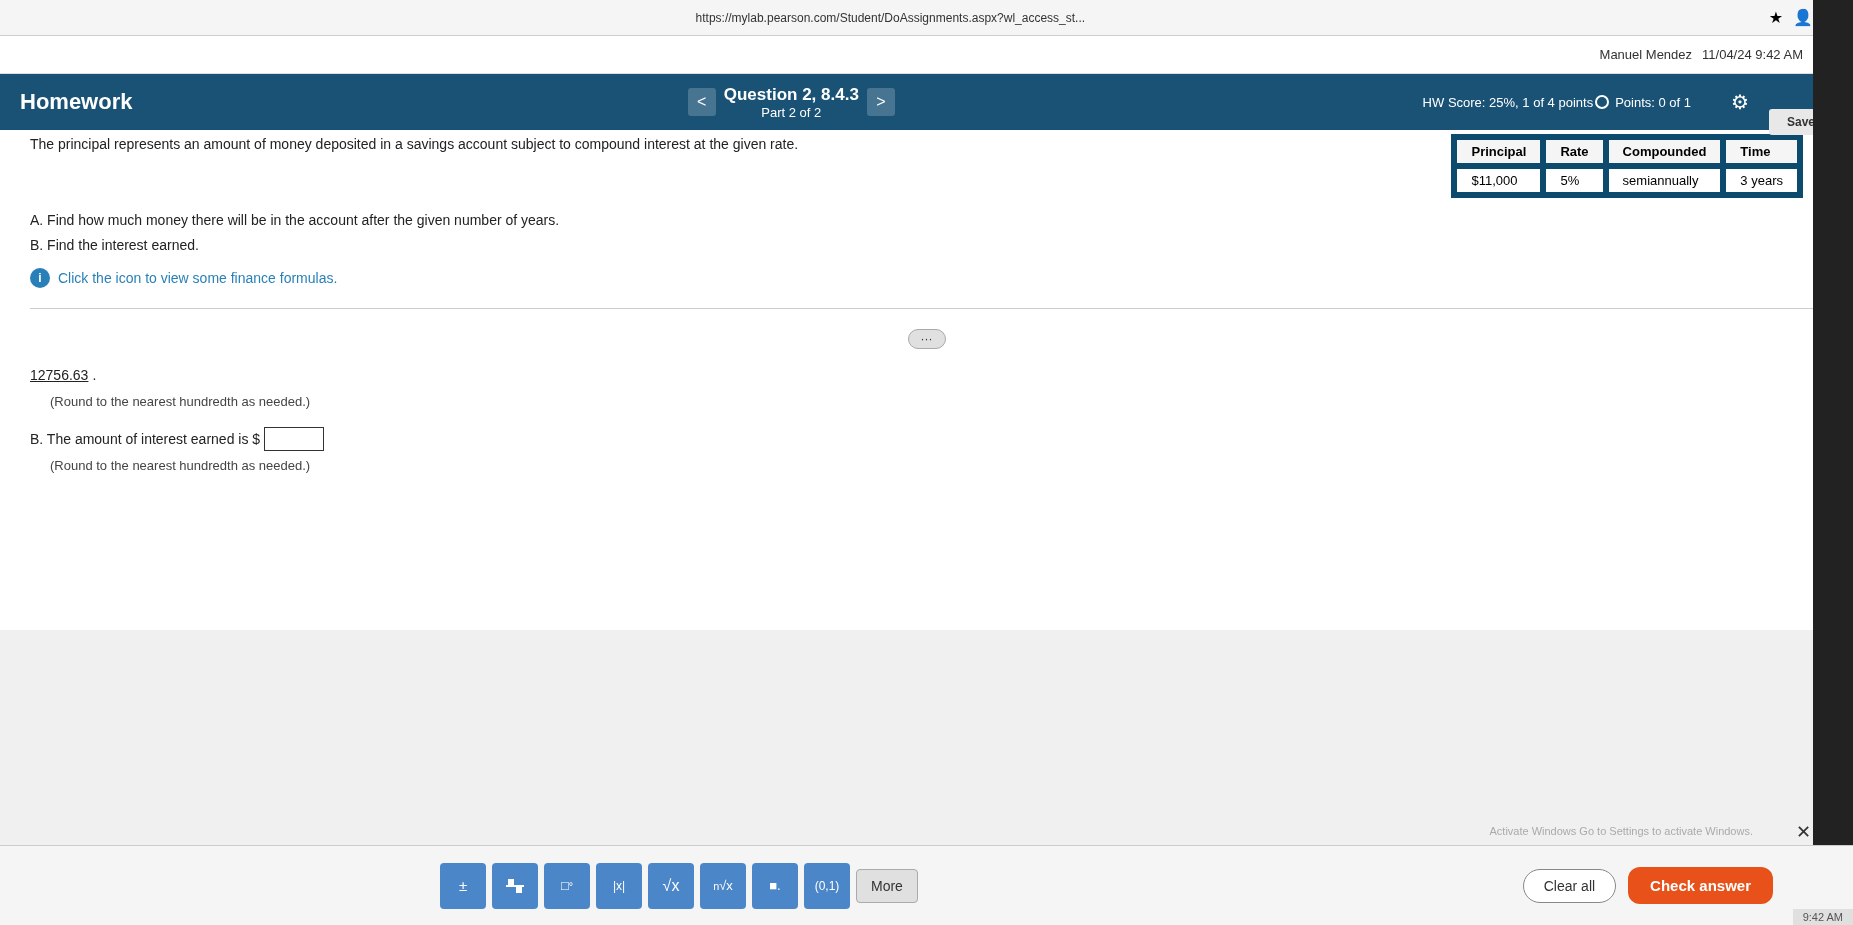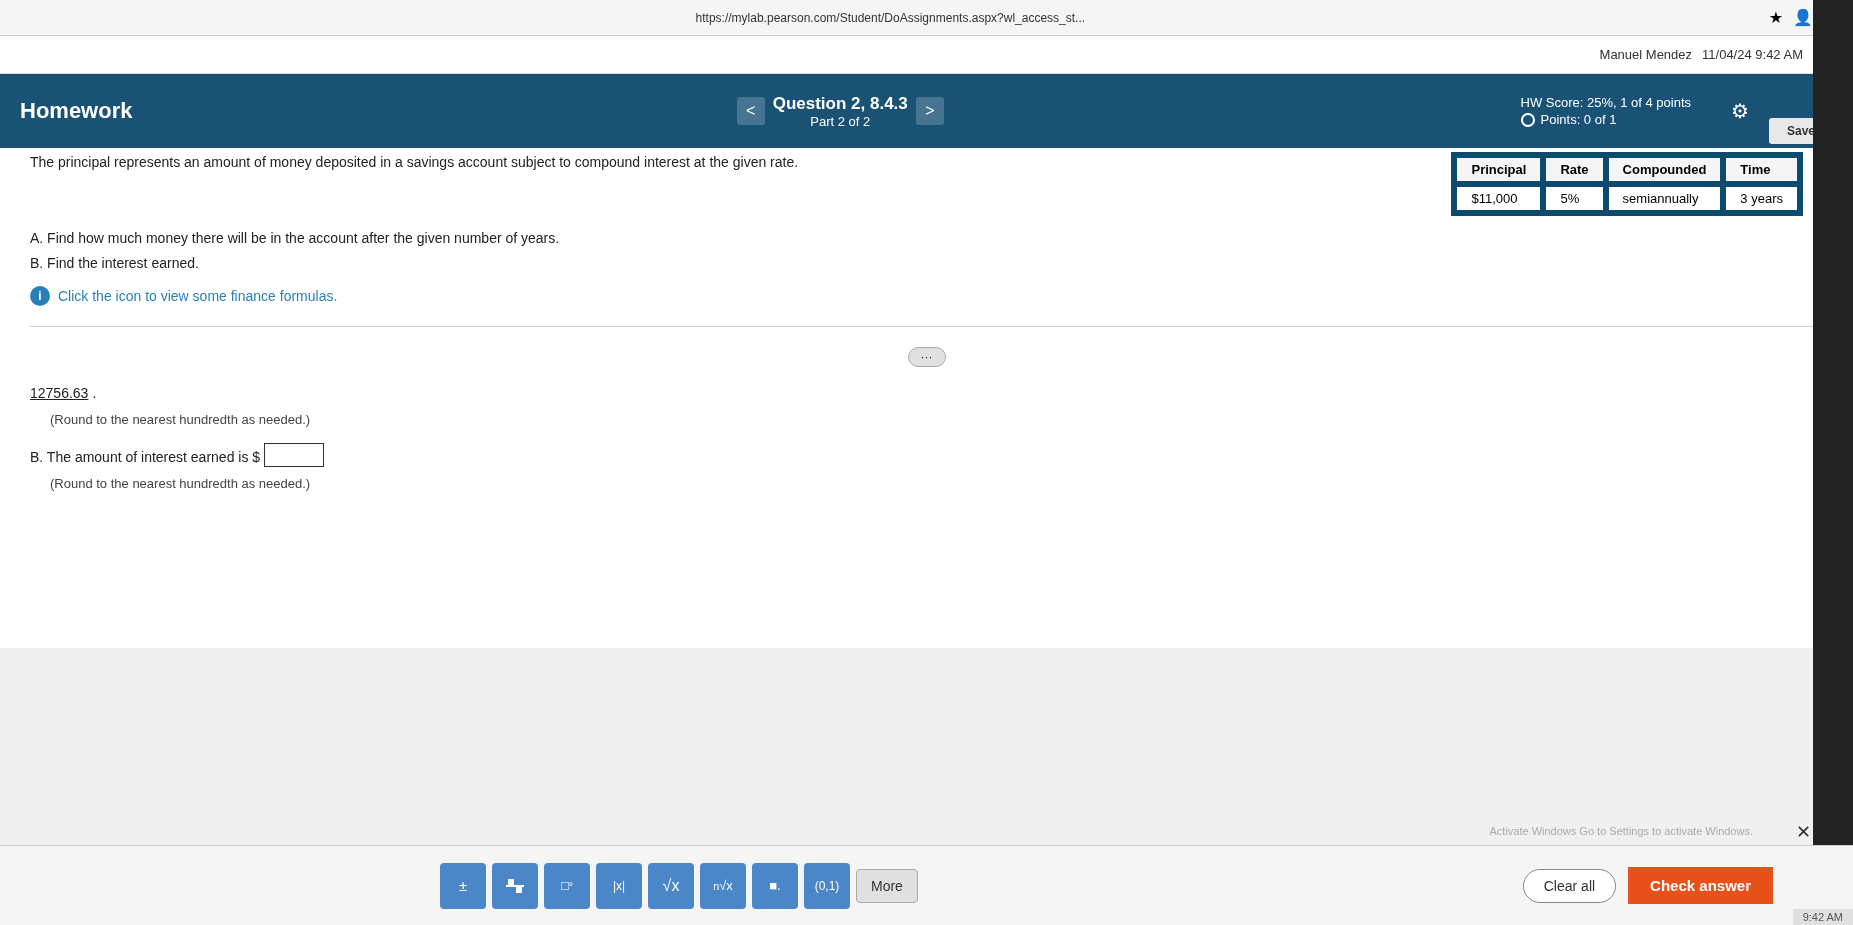--- a/index.html
+++ b/index.html
@@ -64,21 +64,21 @@
       cursor: pointer;
     }
 
     
     .hw-header {
       background: #1a5276;
       color: white;
       display: flex;
       align-items: center;
       padding: 0 20px;
-      height: 74px;
+      height: 56px;
       gap: 20px;
     }
     .hw-title {
       font-size: 22px;
       font-weight: bold;
       color: white;
       min-width: 140px;
     }
     .question-nav {
       display: flex;
@@ -105,21 +105,21 @@
     }
     .question-label .main {
       font-size: 17px;
       font-weight: bold;
     }
     .question-label .sub {
       font-size: 13px;
     }
     .hw-score-section {
       display: flex;
-      flex-direction: column;
+      flex-direction: row;
       gap: 2px;
       font-size: 13px;
     }
     .hw-score-section .score-row {
       display: flex;
       align-items: center;
       gap: 6px;
     }
     .circle-radio {
       width: 14px;
@@ -243,20 +243,21 @@
       align-items: center;
       gap: 4px;
     }
     .answer-value {
       text-decoration: underline;
       font-weight: 500;
     }
 
     .answer-B {
       display: flex;
+      align-items: center;
       gap: 4px;
       margin-top: 6px;
     }
     .answer-input {
       width: 60px;
       height: 24px;
       border: 1px solid #333;
       padding: 2px 4px;
       font-size: 13px;
       outline: none;
@@ -324,21 +325,21 @@
       border-radius: 20px;
       padding: 8px 20px;
       font-size: 14px;
       cursor: pointer;
       color: #333;
     }
     .check-answer-btn {
       background: #e8511a;
       color: white;
       border: none;
-      border-radius: 0;
+      border-radius: 12px;
       padding: 10px 22px;
       font-size: 15px;
       font-weight: bold;
       cursor: pointer;
     }
 
     .close-x {
       position: fixed;
       right: 20px;
       bottom: 80px;

